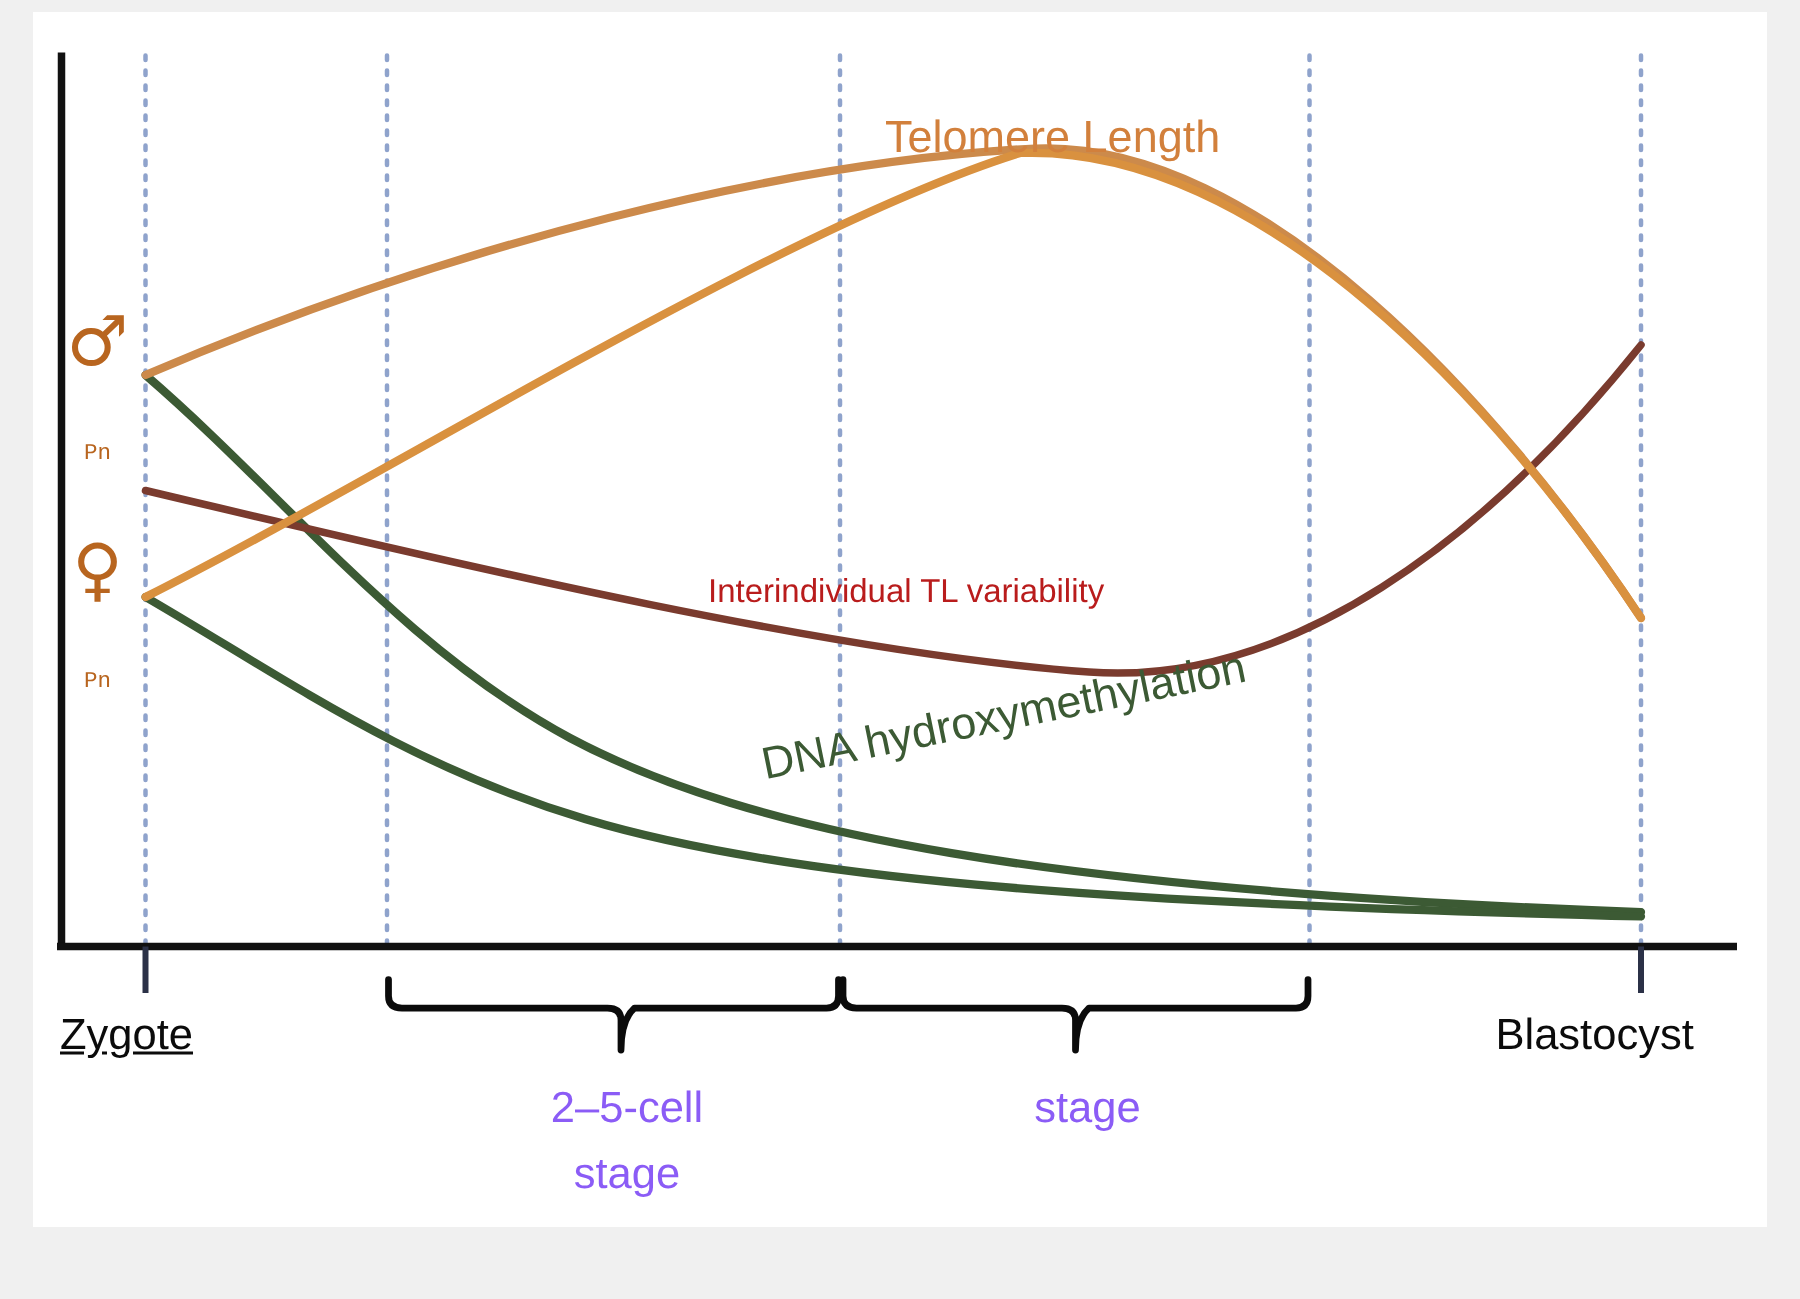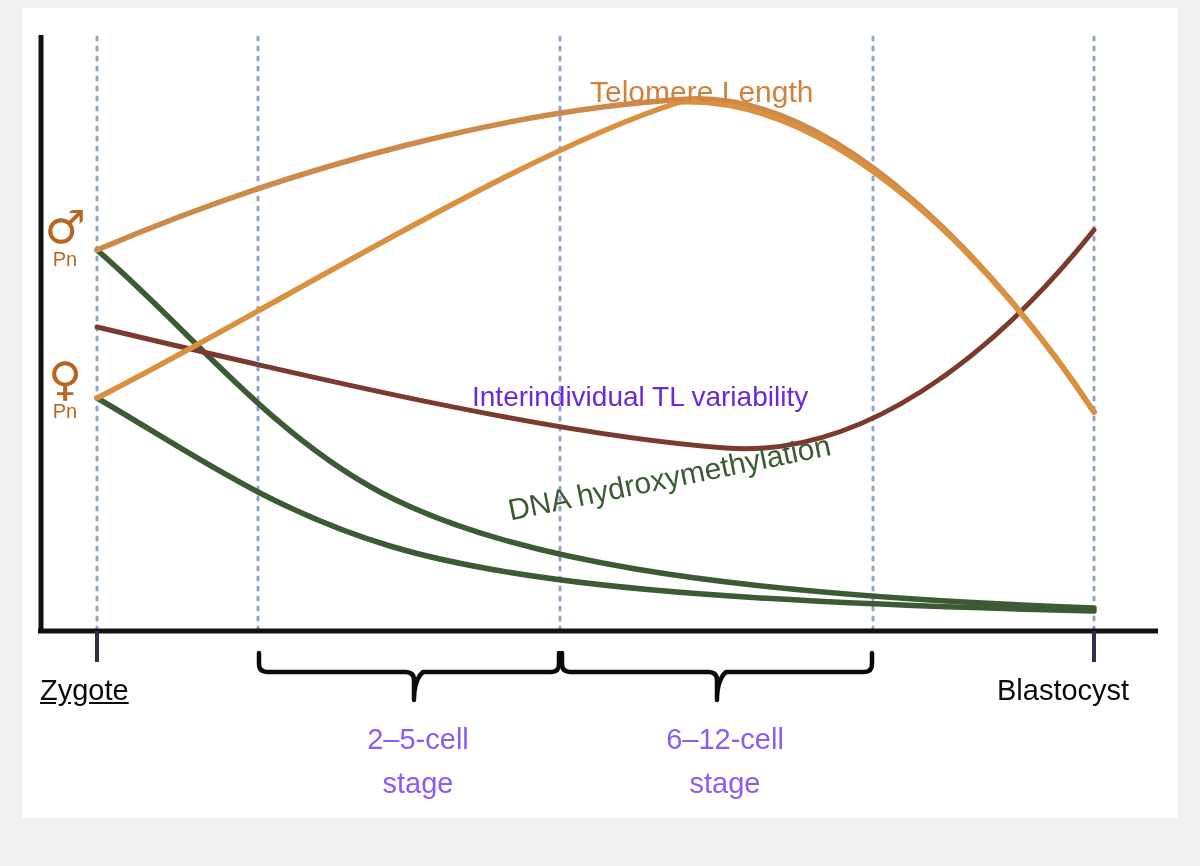--- a/index.html
+++ b/index.html
@@ -38,44 +38,45 @@
     color: #b8651f;
     user-select: none;
   }
   .pn-symbol {
     font-size: 46px;
     line-height: 42px;
     font-family: "DejaVu Sans", sans-serif;
     font-weight: 400;
   }
   .pn-caption {
-    font-size: 20px;
+    font-size: 15px;
     line-height: 22px;
-    font-family: Liberation Sans, sans-serif;
+    font-family: Liberation Mono, monospace;
+    margin-top: 44px;
   }
   #male-pn { left: 32px; top: 206px; }
   #female-pn { left: 32px; top: 358px; }
 
   .curve-label {
     position: absolute;
     white-space: nowrap;
     user-select: none;
     font-family: "Liberation Sans", sans-serif;
   }
   #label-telomere {
     left: 590px;
     top: 75px;
     font-size: 30px;
     color: #d2803c;
   }
   #label-variability {
     left: 472px;
     top: 381px;
-    font-size: 28px;
-    color: #6d28d9;
+    font-size: 22px;
+    color: #b91c1c;
   }
   #label-hydroxymethylation {
     left: 505px;
     top: 494px;
     font-size: 30px;
     color: #3c5a34;
     transform: rotate(-11.5deg);
     transform-origin: left top;
   }
 
@@ -171,17 +172,16 @@
   <div class="axis-label" id="label-zygote">Zygote</div>
 
   <div class="axis-label" id="label-blastocyst">Blastocyst</div>
 
   <div class="stage-label" id="stage-2-5">
     <div>2–5-cell</div>
     <div>stage</div>
   </div>
 
   <div class="stage-label" id="stage-6-12">
-    <div>6–12-cell</div>
     <div>stage</div>
   </div>
 
 </div>
 
 </body></html>

